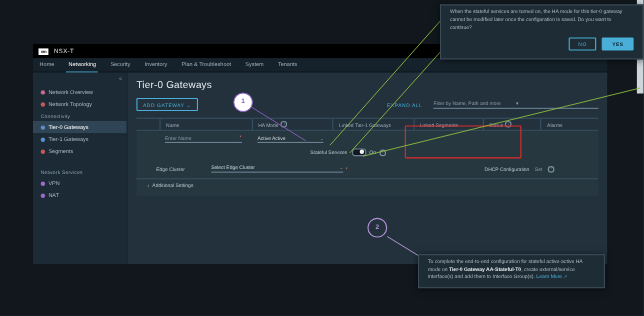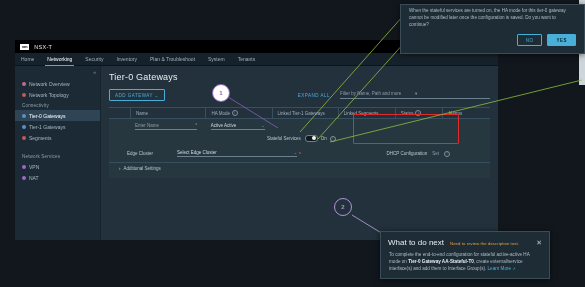--- a/index.html
+++ b/index.html
@@ -7,21 +7,21 @@
     width:585px;height:287px;
     background:#11171c;
     font-family:"Liberation Sans", sans-serif;
     font-size:5px;
     color:#c9d4dd;
     overflow:hidden;
     position:relative;
   }
   
   .app{
-    position:absolute;left:15px;top:40px;width:483px;height:200px;
+    position:absolute;left:30px;top:40px;width:522px;height:200px;
     background:#22313c;
     overflow:hidden;
   }
   
   .topbar{
     height:13px;background:#000;display:flex;align-items:center;padding:0 5px;gap:5px;
   }
   .vm-logo{
     background:#fff;color:#000;font-weight:bold;font-size:4px;
     padding:1px 2px;letter-spacing:-.3px;line-height:1;
@@ -344,21 +344,16 @@
 
 <div class="dialog dlg-confirm">
   <div class="dlg-body">When the stateful services are turned on, the HA mode for this tier-0 gateway cannot be modified later once the configuration is saved. Do you want to continue?</div>
   <div class="dlg-foot">
     <button class="btn-out">NO</button>
     <button class="btn-fill">YES</button>
   </div>
 </div>
 
 <div class="dialog dlg-next">
-  <div class="dlg-head">
-    <span class="dlg-title">What to do next</span>
-    <span class="annot">Need to review the description text.</span>
-    <span class="xbtn">✕</span>
-  </div>
   <div class="dlg-body">
     <span>To complete the end-to-end configuration for stateful active-active HA mode on </span><b>Tier-0 Gateway AA-Stateful-T0</b><span>, create external/service interface(s) and add them to Interface Group(s). </span><span class="learn">Learn More</span> <span class="ext-ico">↗</span>
   </div>
 </div>
 
 </body></html>

